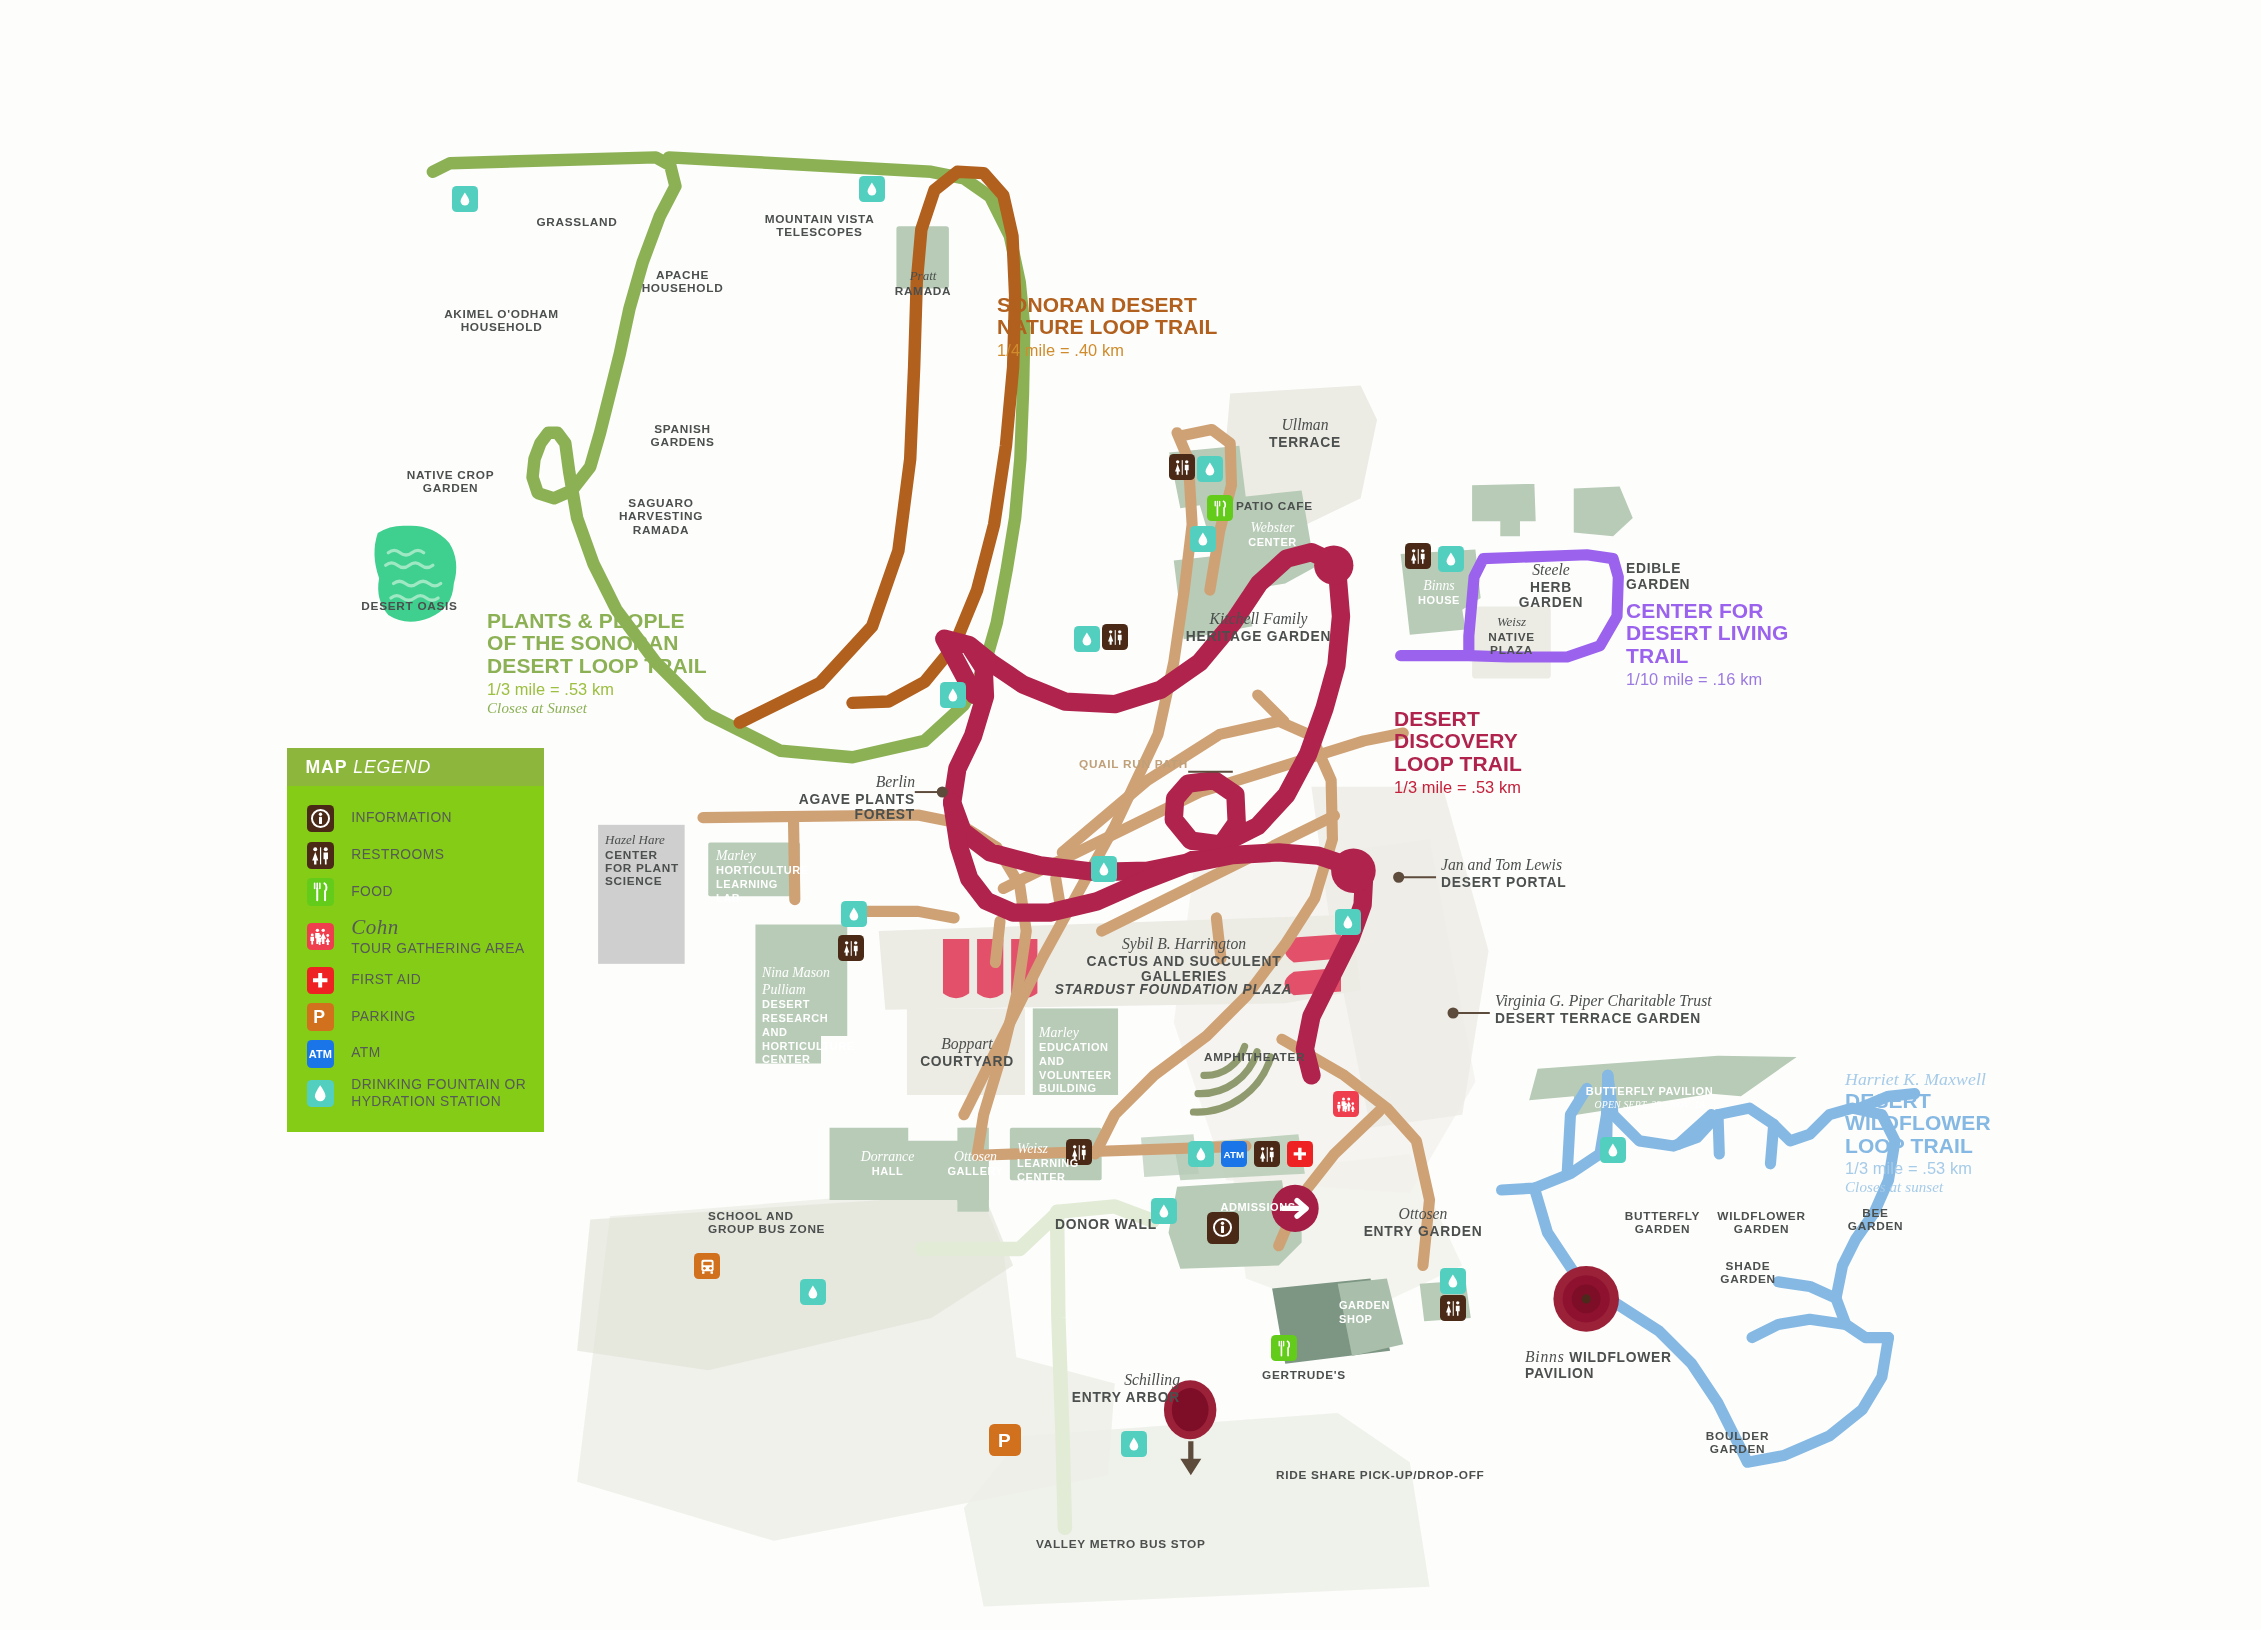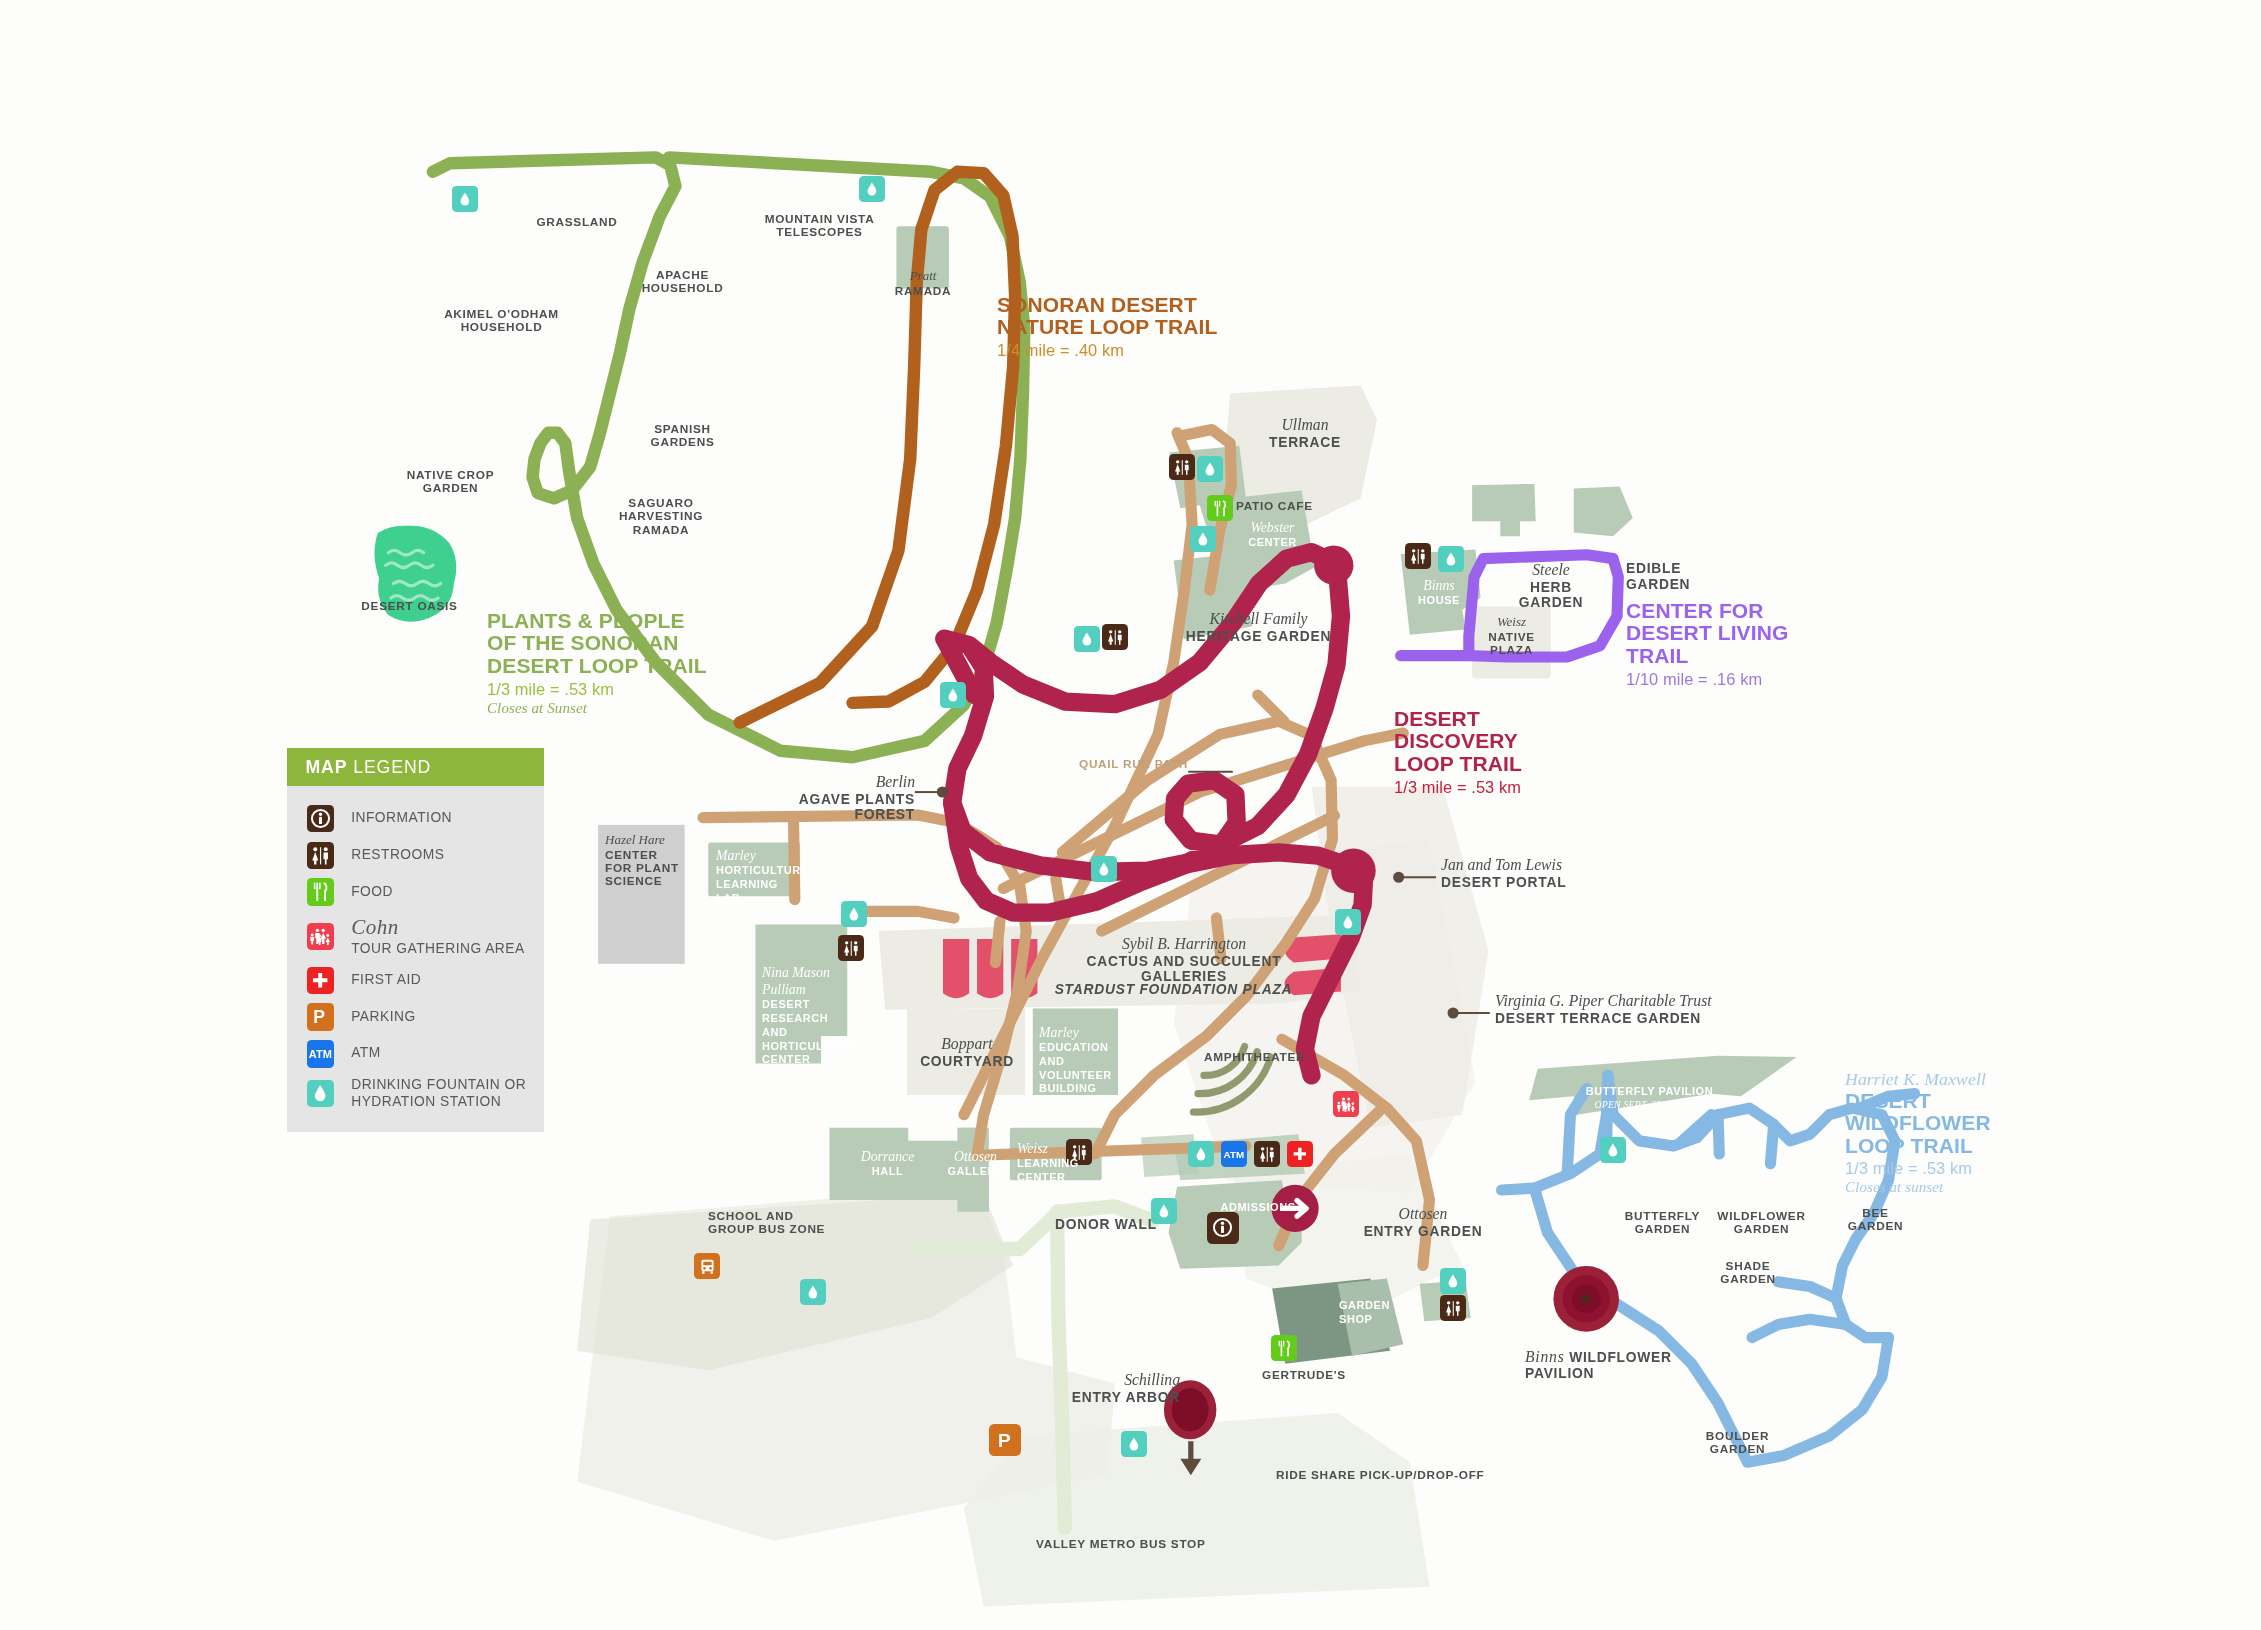--- a/index.html
+++ b/index.html
@@ -32,22 +32,22 @@
   .trail{letter-spacing:.01em;line-height:1.07;}
   .trail .tt{font-size:21px;font-weight:700;display:block;}
   .trail .dist{font-size:16.4px;font-weight:400;display:block;margin-top:3.3px;}
   .trail .note{font-family:"Liberation Serif",serif;font-style:italic;font-size:15px;display:block;margin-top:1.3px;}
   .trail .don{font-family:"Liberation Serif",serif;font-style:italic;font-weight:400;font-size:17.7px;display:block;margin-bottom:0.7px;}
 
   
   #legend{position:absolute;left:287px;top:748px;width:257px;}
   #legend .lg-head{background:#8cb63c;color:#ffffff;font-size:17.7px;letter-spacing:.05em;padding:8.5px 0 8.5px 18.4px;}
   #legend .lg-head b{font-weight:700;}
-  #legend .lg-head span{font-weight:400;}
-  #legend .lg-body{background:#e5e5e5;padding:14.4px 0 17px 0;}
+  #legend .lg-head span{font-weight:400;font-style:italic;}
+  #legend .lg-body{background:#84cc16;padding:14.4px 0 17px 0;}
   #legend .lg-row{display:flex;align-items:center;padding:4.6px 0 4.6px 19.7px;}
   #legend .lg-txt{font-size:13.8px;color:#565a58;letter-spacing:.035em;line-height:1.22;margin-left:17px;}
   #legend .lg-txt .ser{font-family:"Liberation Serif",serif;font-style:italic;font-size:21px;display:block;color:#565a58;}
 
   
   .ic{width:27.5px;height:27.5px;border-radius:4.6px;display:flex;align-items:center;justify-content:center;
       flex:0 0 auto;position:relative;box-sizing:border-box;}
   .ic svg{display:block;}
   .ic-info{background:#4a2a16;}
   .ic-rest{background:#4a2a16;}

